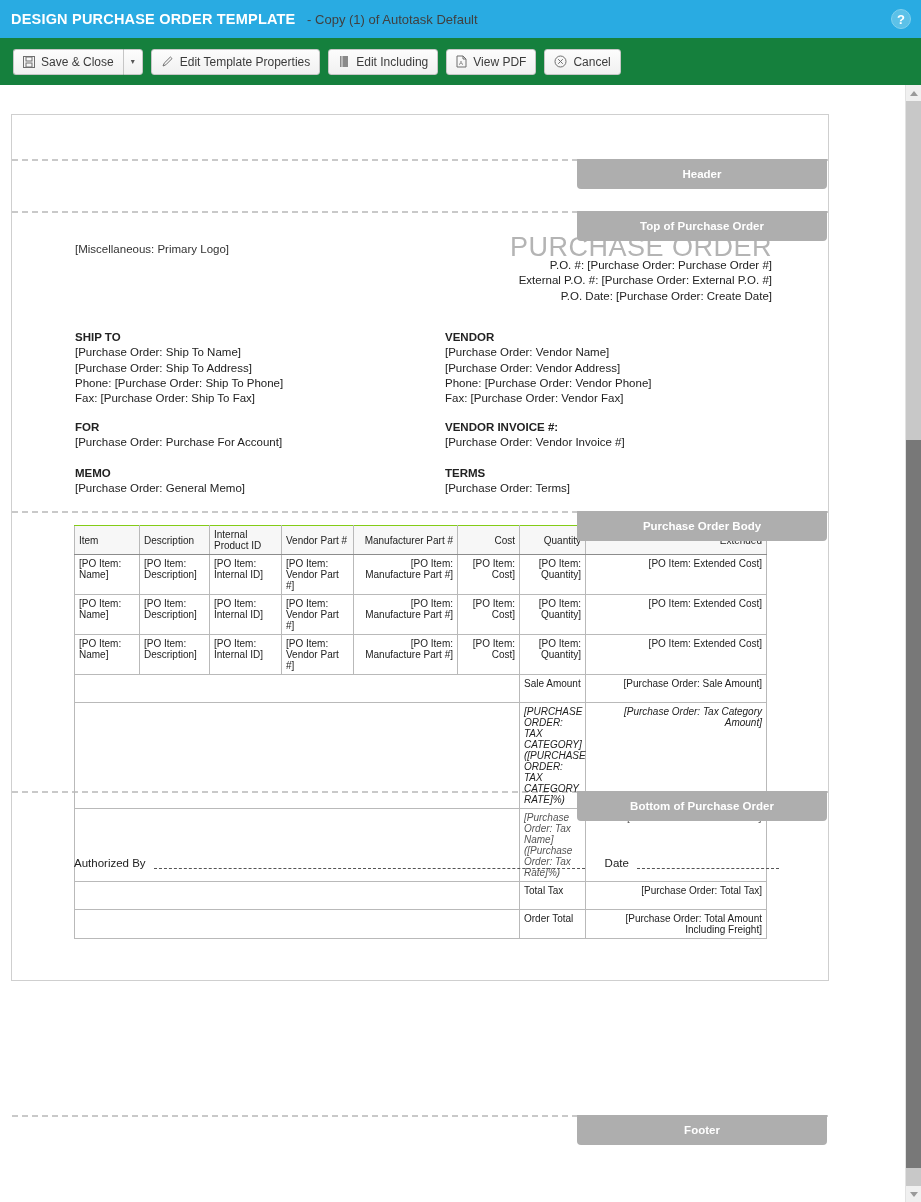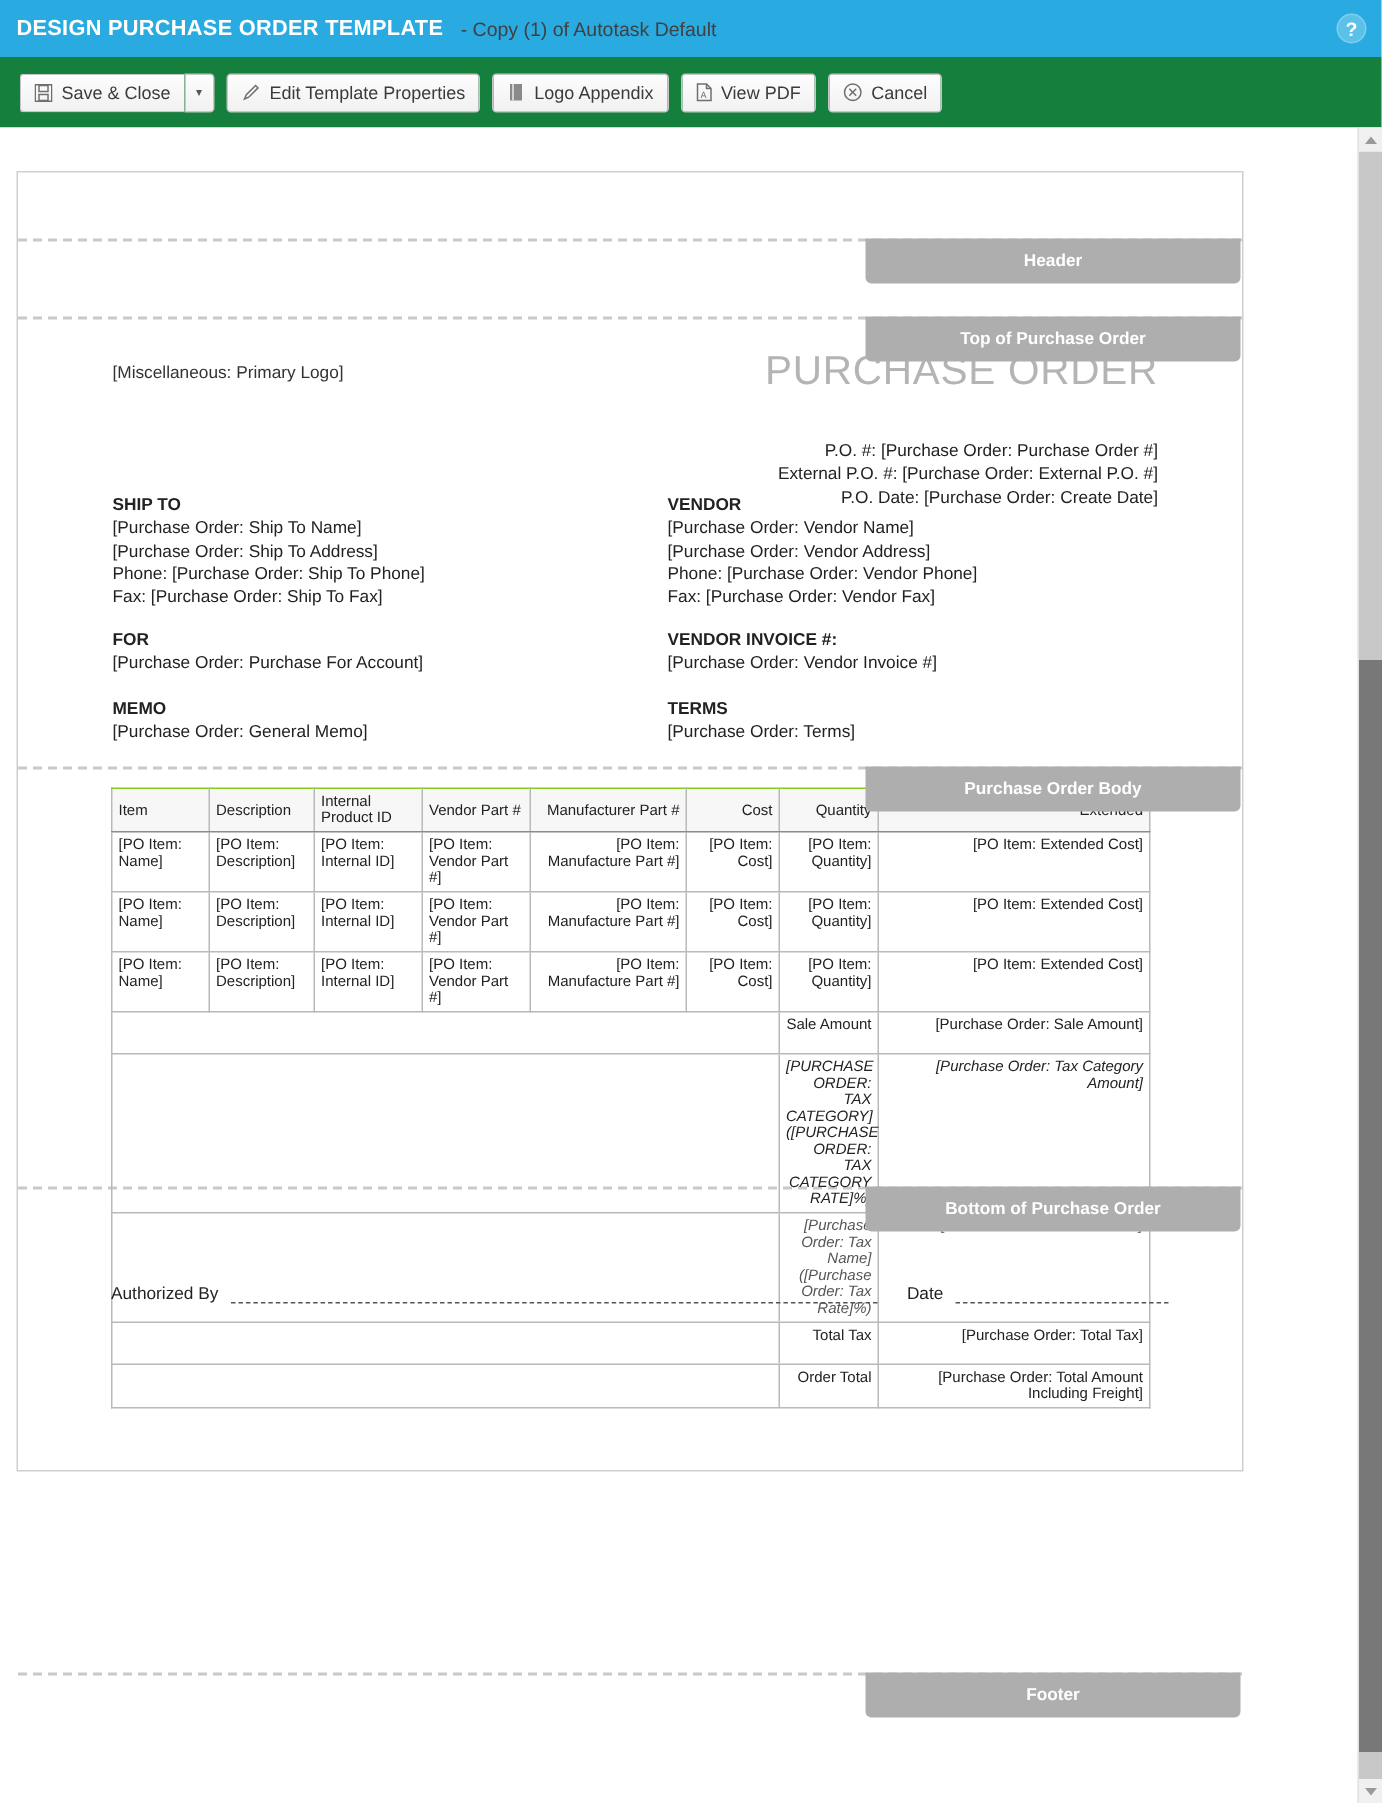--- a/index.html
+++ b/index.html
@@ -105,21 +105,20 @@
     font-family: "Liberation Sans", sans-serif;
   }
   .logo-ph {
     position: absolute; left: 63px; top: 128px;
     font-size: 11.5px; color: #333;
   }
   .po-meta {
     position: absolute; right: 56px; top: 143px;
     text-align: right; font-size: 11.5px; color: #222;
     line-height: 15.4px;
-    margin-top: 36px;
   }
 
   .addr-block { position: absolute; font-size: 11.5px; color: #222; line-height: 15.3px; }
   .addr-block .hd { font-weight: bold; }
 
   
   .items {
     position: absolute; left: 62px; top: 410px;
     width: 692px;
     border-collapse: collapse;
@@ -138,21 +137,21 @@
     font-size: 10px;
     height: 28px;
     vertical-align: middle;
     border-bottom: 1px solid #8c8c8c;
     border-top: 1px solid #84cc16;
   }
   .items thead th.r { text-align: right; }
   .items tbody td { height: 28px; }
   .items tbody td.r { text-align: right; }
 
-  .tot-label { text-align: right; font-weight: bold; font-size: 10px; }
+  .tot-label { font-weight: bold; font-size: 10px; }
   .tot-val { text-align: right; font-weight: bold; font-size: 10px; }
   .tot-label.it, .tot-val.it { font-style: italic; }
   .tot-label.it2, .tot-val.it2 { font-style: italic; font-weight: normal; color: #555; }
   td.empty { border-left: 1px solid #b9b9b9; border-right: none; }
 
   .sigrow {
     position: absolute; left: 62px; top: 742px;
     font-size: 11.5px; color: #222;
     display: flex; align-items: flex-end;
   }
@@ -226,21 +225,21 @@
     <span>Edit Template Properties</span>
   </div>
 
   <div class="btn">
     <span class="ic">
       <svg width="12" height="13" viewBox="0 0 12 13">
         <rect x="2" y="1" width="8" height="11" fill="#8a8a8a"></rect>
         <rect x="3.4" y="1" width="1.2" height="11" fill="#d9d9d9"></rect>
       </svg>
     </span>
-    <span>Logo Appendix</span>
+    <span>Edit Including</span>
   </div>
 
   <div class="btn">
     <span class="ic">
       <svg width="11" height="13" viewBox="0 0 11 13">
         <path d="M1 1 h6 l3 3 v8 h-9 z" fill="none" stroke="#6f6f6f"></path>
         <path d="M7 1 v3 h3" fill="none" stroke="#6f6f6f"></path>
         <text x="3" y="10" font-size="6" fill="#6f6f6f" font-family="Liberation Sans">A</text>
       </svg>
     </span>

